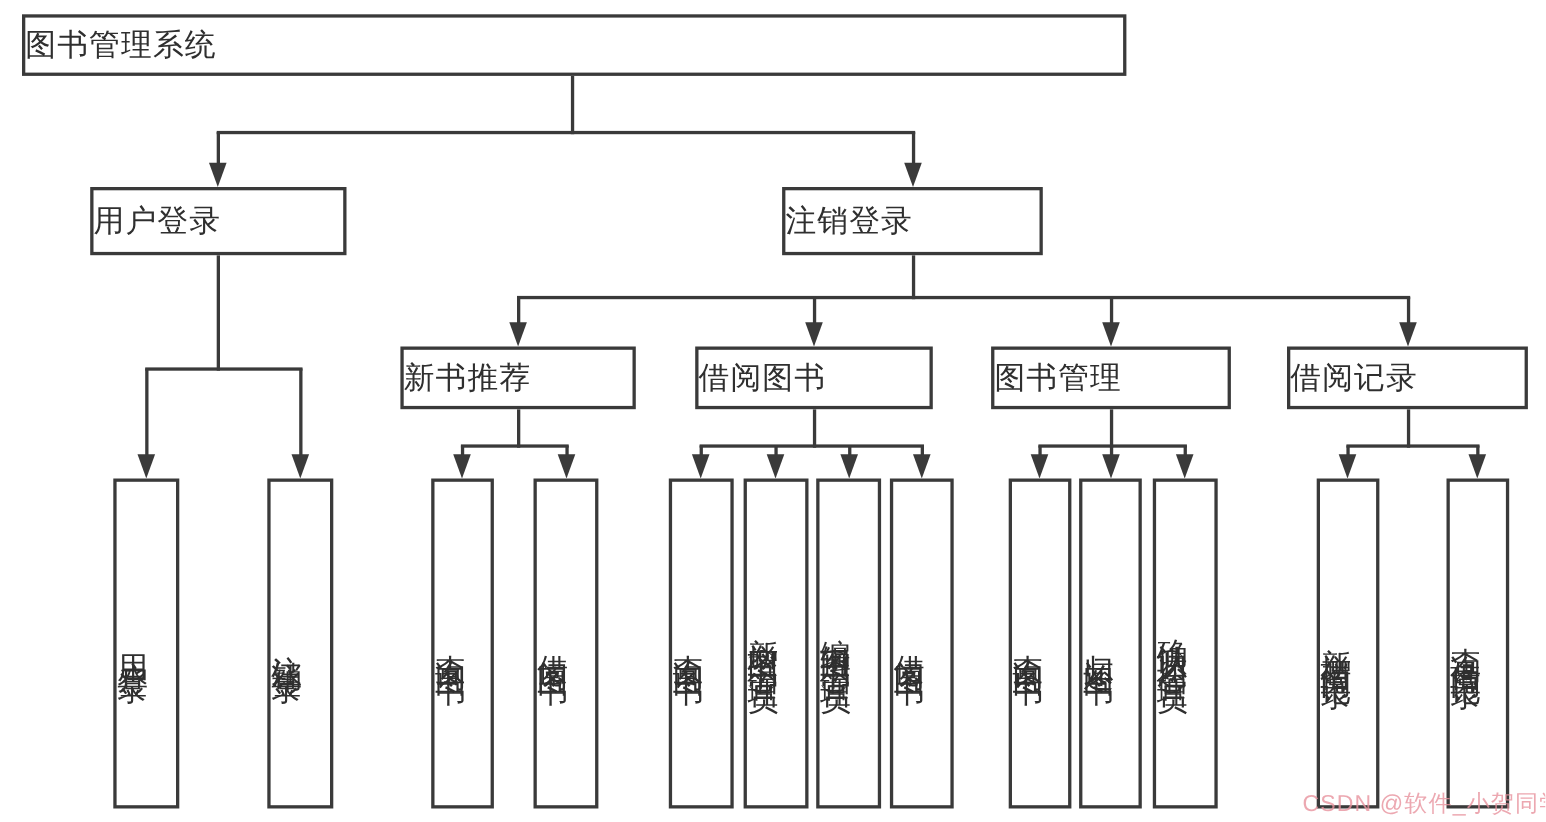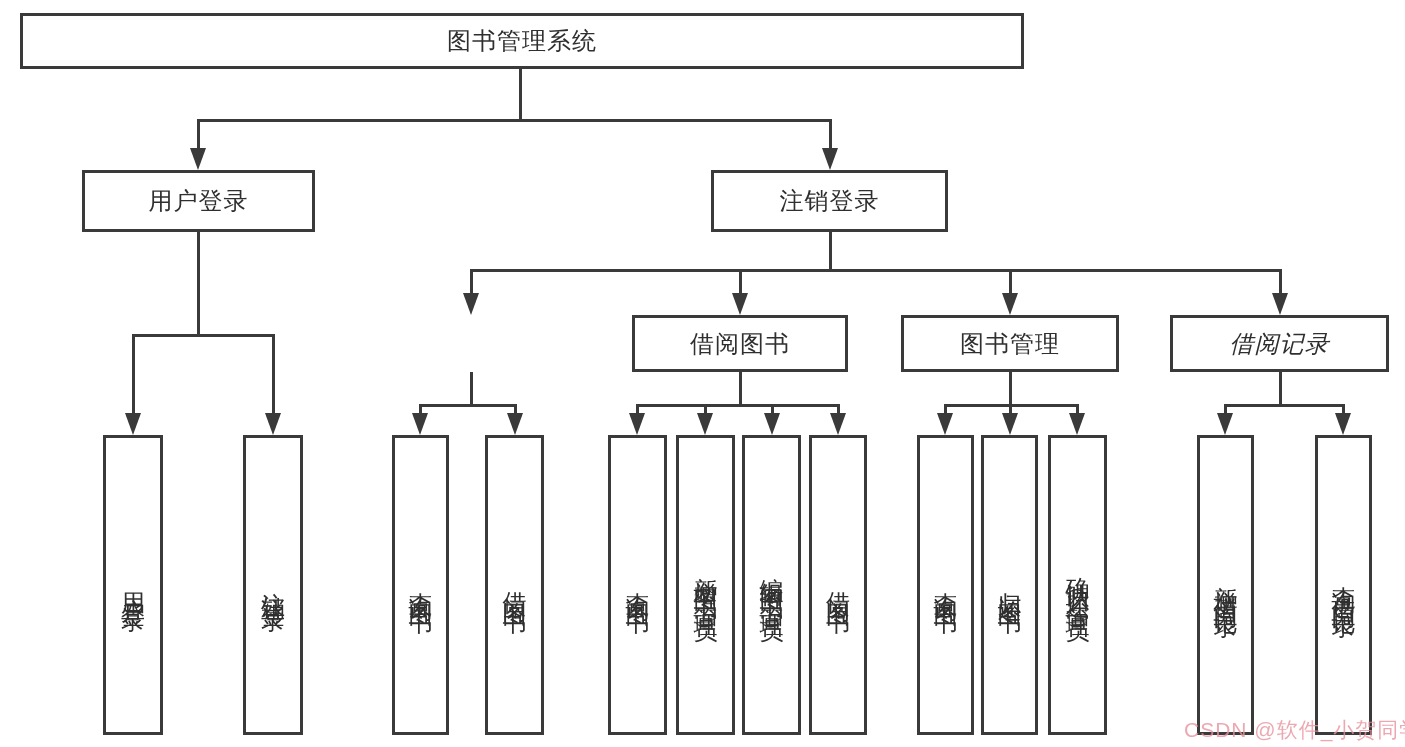--- a/index.html
+++ b/index.html
@@ -15,23 +15,22 @@
     overflow:hidden;
     background:var(--fill);
   }
   .node{
     position:absolute;
     box-sizing:border-box;
     border:3px solid var(--line);
     background:var(--fill);
     display:flex;
     align-items:center;
-    justify-content:center;
     color:var(--text);
-    font-size:24px;
+    font-size:28px;
     line-height:1;
     white-space:nowrap;
   }
   .node .node-label{
     letter-spacing:1px;
   }
   .node.vertical .node-label{
     writing-mode:vertical-rl;
     text-orientation:mixed;
     letter-spacing:6px;
@@ -117,27 +116,30 @@
     <div class="arrowhead" style="left: 1335px; top: 413px;"></div>
     <div class="node" style="left: 20px; top: 13px; width: 1004px; height: 56px;">
       <span class="node-label">图书管理系统</span>
     </div>
     <div class="node" style="left: 82px; top: 170px; width: 233px; height: 62px;">
       <span class="node-label">用户登录</span>
     </div>
     <div class="node" style="left: 711px; top: 170px; width: 237px; height: 62px;">
       <span class="node-label">注销登录</span>
     </div>
+    <div class="node" style="left: 364px; top: 315px; width: 214px; height: 57px;">
+      <span class="node-label">新书推荐</span>
+    </div>
     <div class="node" style="left: 632px; top: 315px; width: 216px; height: 57px;">
       <span class="node-label">借阅图书</span>
     </div>
     <div class="node" style="left: 901px; top: 315px; width: 218px; height: 57px;">
       <span class="node-label">图书管理</span>
     </div>
-    <div class="node" style="left: 1170px; top: 315px; width: 219px; height: 57px; font-style: italic;">
+    <div class="node" style="left: 1170px; top: 315px; width: 219px; height: 57px;">
       <span class="node-label">借阅记录</span>
     </div>
     <div class="node vertical" style="left: 103px; top: 435px; width: 60px; height: 300px;">
       <span class="node-label">用户登录</span>
     </div>
     <div class="node vertical" style="left: 243px; top: 435px; width: 60px; height: 300px;">
       <span class="node-label">注销登录</span>
     </div>
     <div class="node vertical" style="left: 392px; top: 435px; width: 57px; height: 300px;">
       <span class="node-label">查询图书</span>

